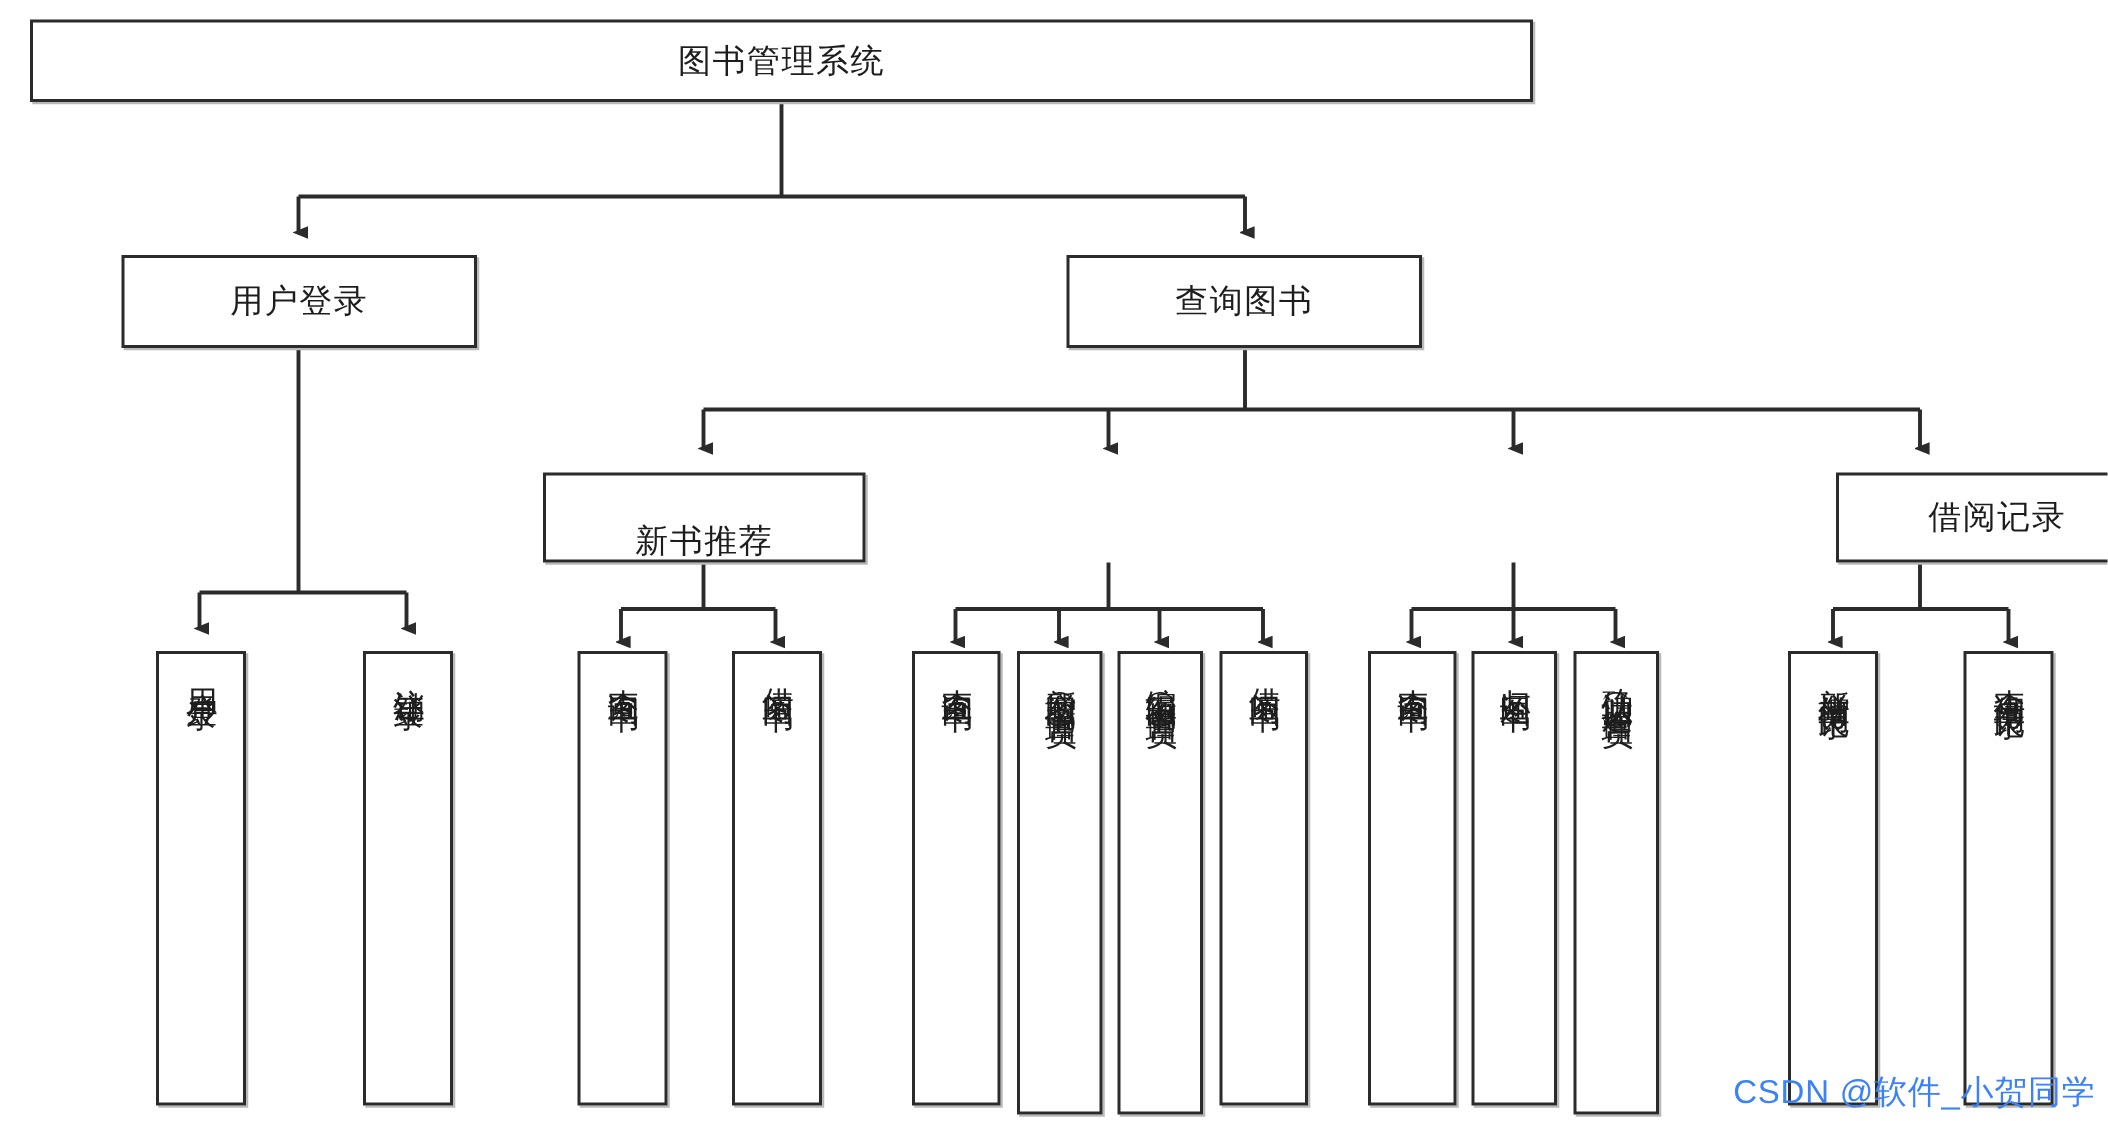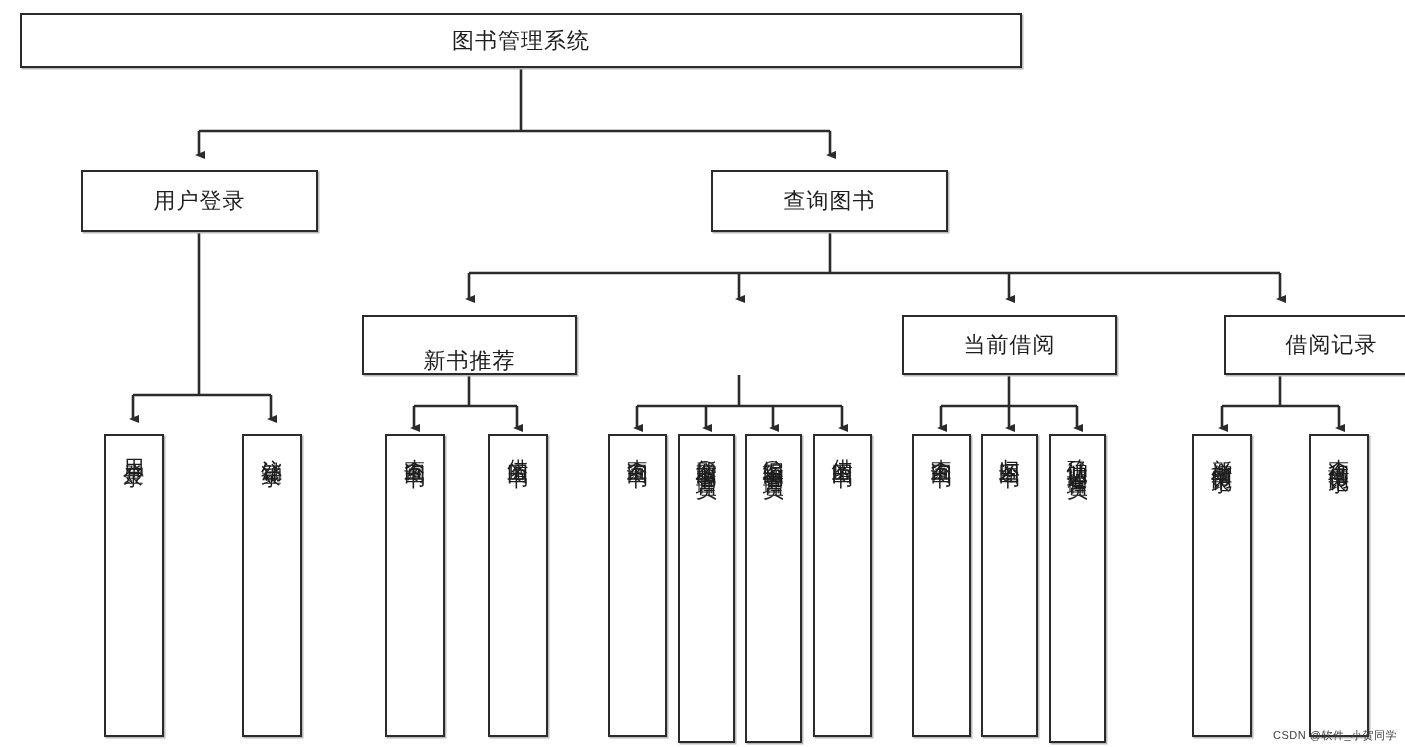--- a/index.html
+++ b/index.html
@@ -52,22 +52,22 @@
     font-size:21px;
     line-height:1.30;
     letter-spacing:3px;
     white-space:nowrap;
   }
 
   
   #watermark{
     position:absolute;
     right:8px;bottom:4px;
-    font-size:11px;
-    color:#404040;
+    font-size:22px;
+    color:#3b82f6;
     letter-spacing:.5px;
     z-index:5;
     white-space:nowrap;
     font-family:"Liberation Sans","DejaVu Sans",sans-serif;
   }
 </style>
 </head>
 <body>
 
 <div id="canvas">
@@ -132,23 +132,20 @@
 
   <div class="node horiz" style="left:711px;top:170px;width:237px;height:62px;">
     <span class="lbl">查询图书</span>
   </div>
 
   <div class="node horiz" style="left:362px;top:315px;width:215px;height:60px;align-items:flex-end;">
     <span class="lbl">新书推荐</span>
   </div>
 
 
-  <div class="node horiz" style="left:902px;top:315px;width:215px;height:60px;">
-    <span class="lbl">当前借阅</span>
-  </div>
 
   <div class="node horiz" style="left:1224px;top:315px;width:215px;height:60px;">
     <span class="lbl">借阅记录</span>
   </div>
 
   <div class="node vert" style="left:104px;top:434px;width:60px;height:303px;">
     <span class="lbl">用户登录</span>
   </div>
   <div class="node vert" style="left:242px;top:434px;width:60px;height:303px;">
     <span class="lbl">注销登录</span>

